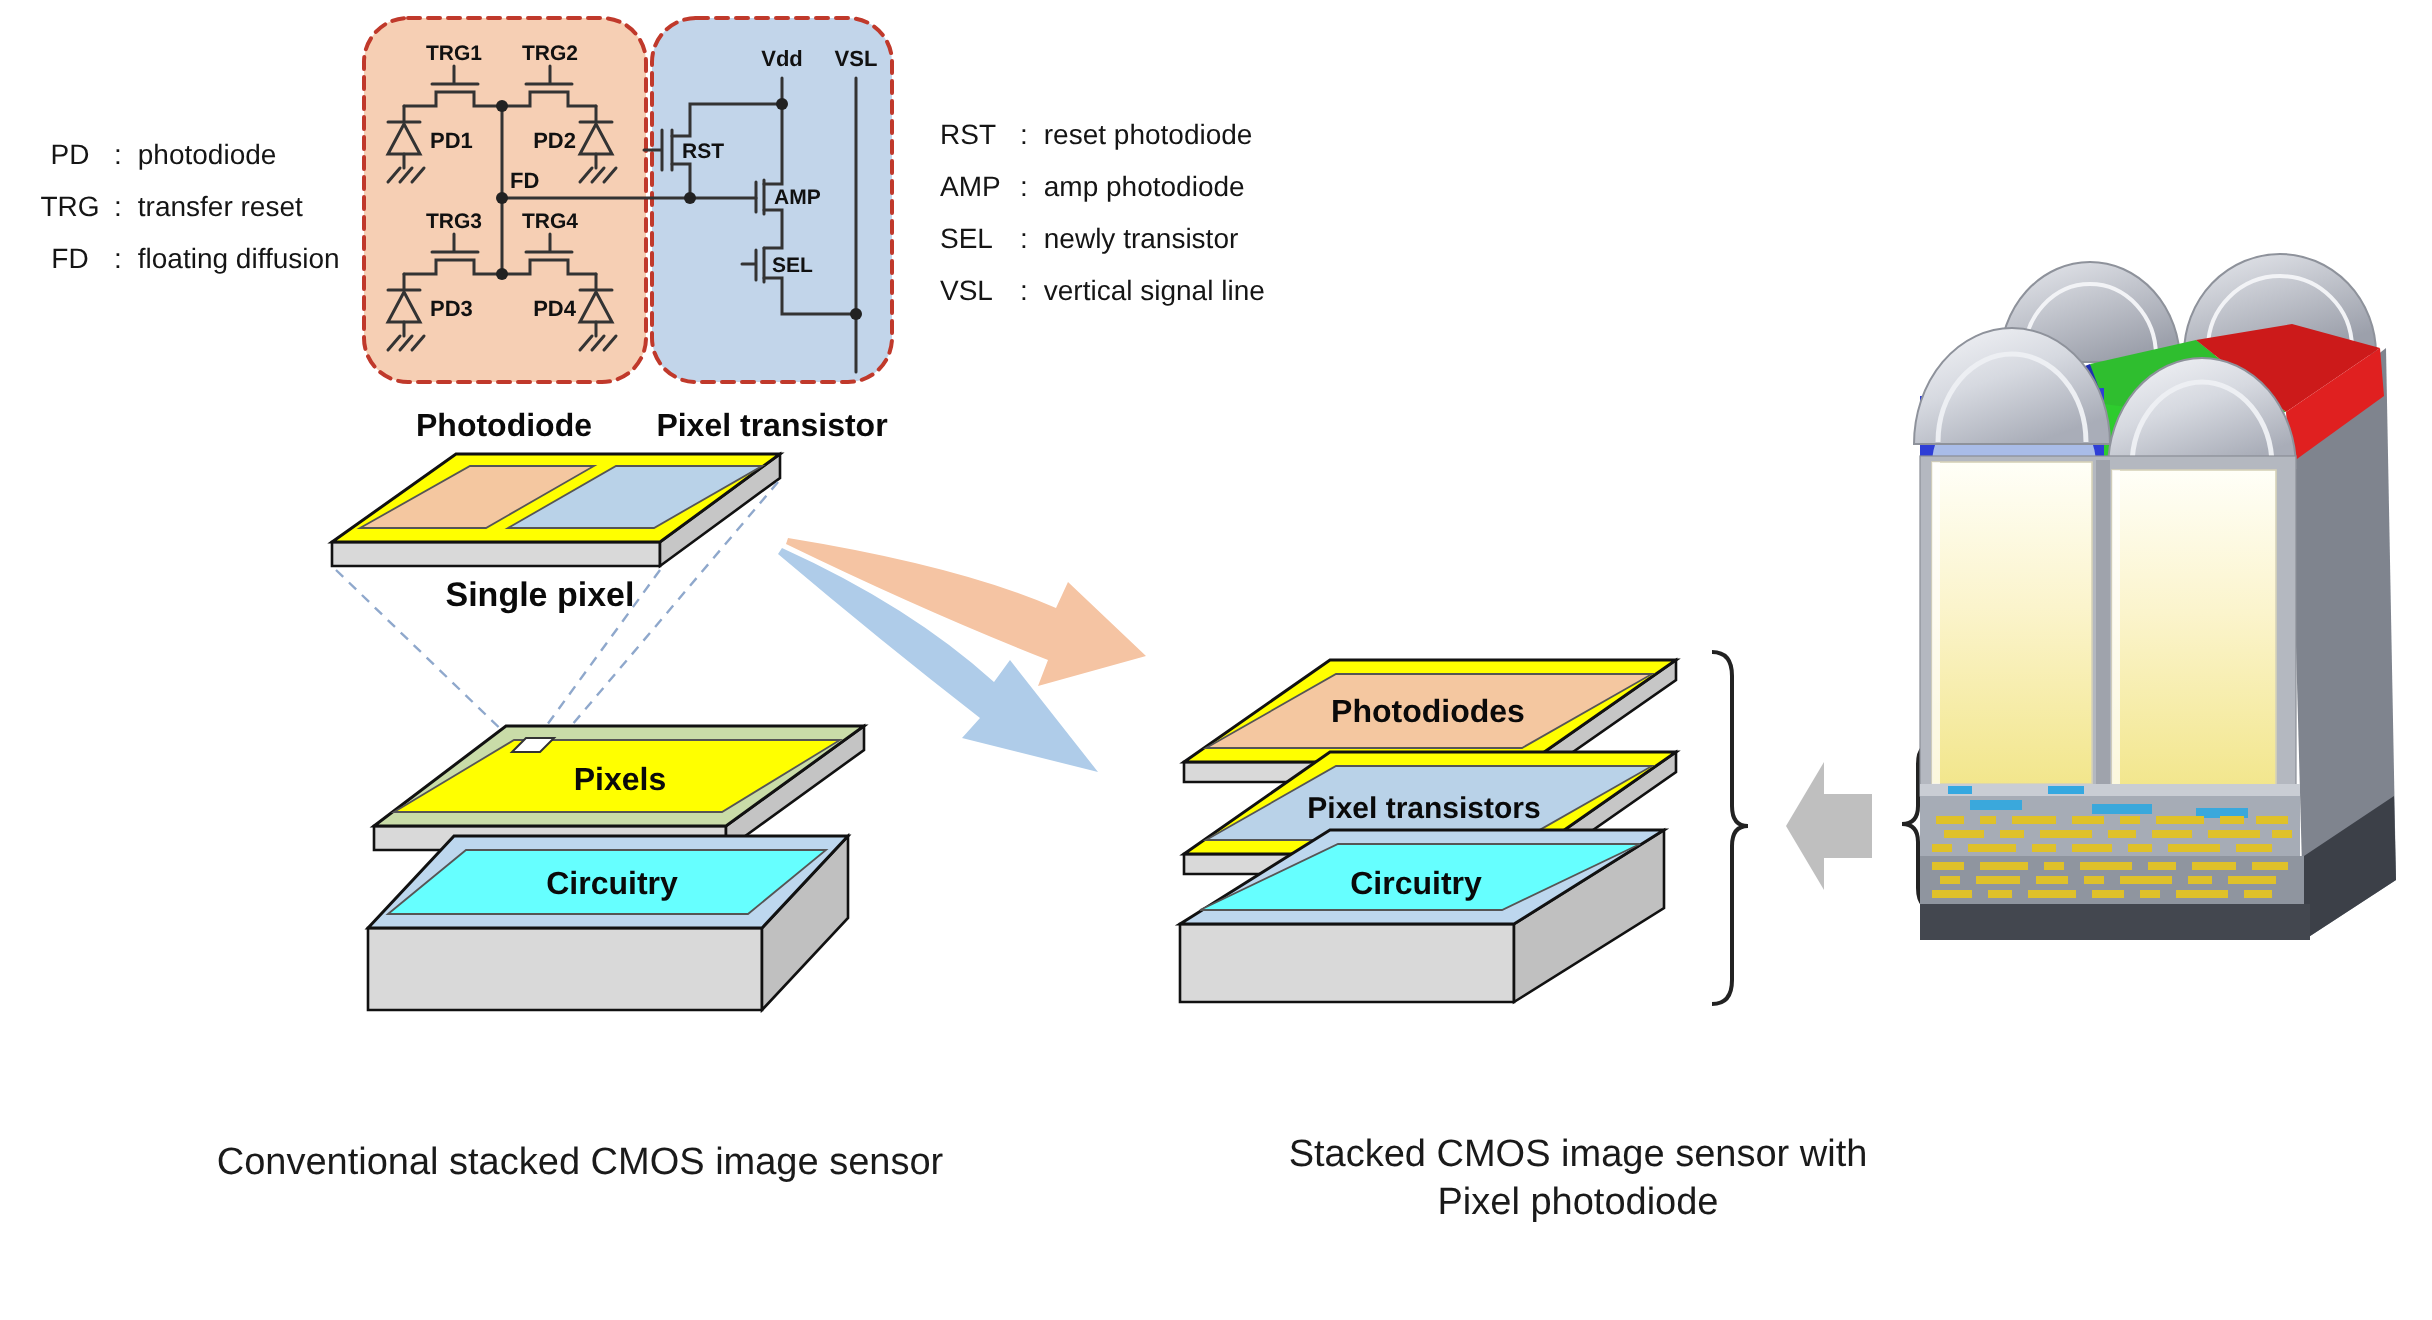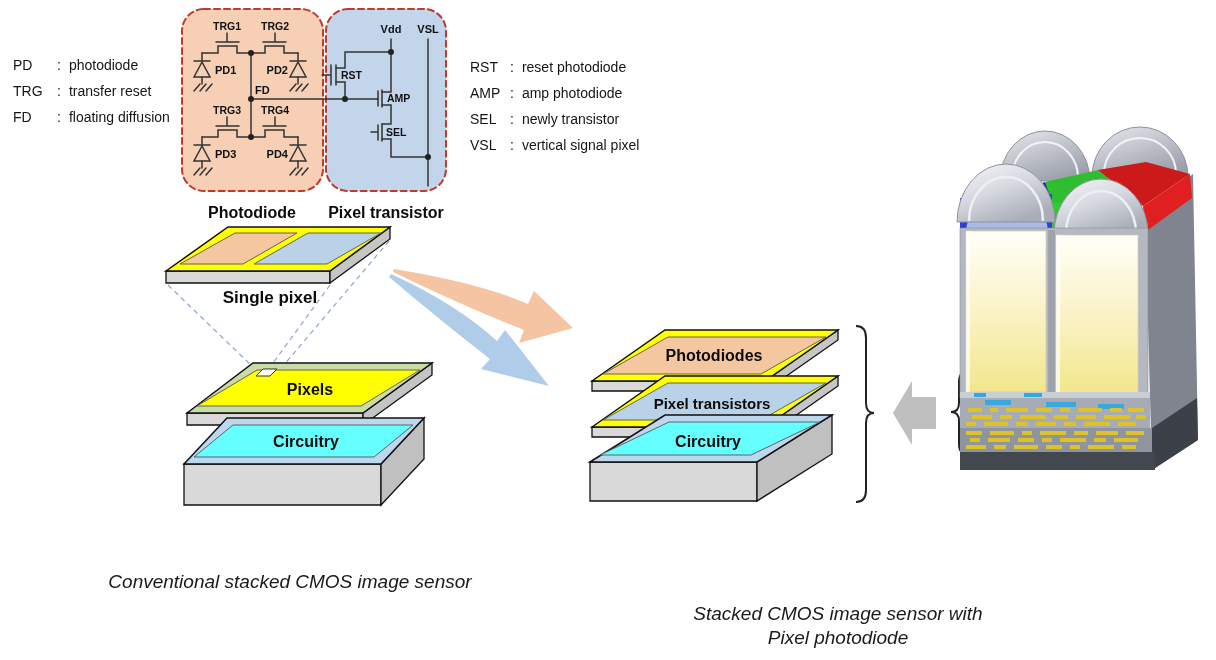--- a/index.html
+++ b/index.html
@@ -6,35 +6,35 @@
   .canvas{position:relative;width:1216px;height:660px;background:#ffffff;overflow:hidden;
           font-family:"Liberation Sans", sans-serif;color:#111;}
   .abs{position:absolute;}
   .legend{font-size:14px;color:#151515;}
   .legend-row{display:flex;align-items:center;height:26px;white-space:nowrap;}
   .legend-term{display:inline-block;}
   .legend-left .legend-term{width:44px;}
   .legend-right .legend-term{width:40px;}
   .legend-colon{display:inline-block;}
   .legend-def{margin-left:8px;}
-  .caption{font-size:19px;text-align:center;color:#1a1a1a;line-height:24px;font-style:italic;}
+  .caption{font-size:19px;text-align:center;color:#1a1a1a;line-height:24px;}
   svg text{font-family:"Liberation Sans", sans-serif;}
   .circ-lbl{font-weight:bold;font-size:10.5px;fill:#111;}
   .circ-lbl2{font-weight:bold;font-size:11px;fill:#111;}
   .box-lbl{font-weight:bold;font-size:16px;fill:#0a0a0a;}
   .tile-lbl{font-weight:bold;font-size:17px;fill:#0a0a0a;}
   .layer-lbl{font-weight:bold;font-size:16px;fill:#0a0a0a;}
   .layer-lbl2{font-weight:bold;font-size:15px;fill:#0a0a0a;}
 </style>
 </head>
 <body>
 
 <div class="canvas">
 
-  <div class="abs legend legend-left" style="left:13px;top:52px;">
+  <div class="abs legend legend-left" style="left:13px;top:64px;text-align:center;">
     <div class="legend-row">
       <span class="legend-term">PD</span>
         <span class="legend-colon">:</span>
         <span class="legend-def">photodiode</span>
     </div>
     <div class="legend-row">
       <span class="legend-term">TRG</span>
         <span class="legend-colon">:</span>
         <span class="legend-def">transfer reset</span>
     </div>
@@ -57,21 +57,21 @@
         <span class="legend-def">amp photodiode</span>
     </div>
     <div class="legend-row">
       <span class="legend-term">SEL</span>
         <span class="legend-colon">:</span>
         <span class="legend-def">newly transistor</span>
     </div>
     <div class="legend-row">
       <span class="legend-term">VSL</span>
         <span class="legend-colon">:</span>
-        <span class="legend-def">vertical signal pixel</span>
+        <span class="legend-def">vertical signal line</span>
     </div>
   </div>
 
   <svg class="abs" style="left:0;top:0;" width="1216" height="660" viewBox="0 0 1216 660">
     <defs>
       <linearGradient id="glassGrad" x1="0" y1="0" x2="0" y2="1">
         <stop offset="0" stop-color="#FFFFF8"></stop>
           <stop offset="0.45" stop-color="#FBF4CC"></stop>
           <stop offset="1" stop-color="#F2E68C"></stop>
       </linearGradient>
@@ -329,18 +329,18 @@
             <rect x="1070" y="445" width="10" height="4"></rect>
             <rect x="1088" y="445" width="26" height="4"></rect>
             <rect x="1122" y="445" width="14" height="4"></rect>
         </g>
         <rect x="960" y="452" width="195" height="18" fill="#43474F"></rect>
       </g>
     </g>
   </svg>
 
   <div class="abs caption" style="left:40px;top:570px;width:500px;">Conventional stacked CMOS image sensor</div>
-  <div class="abs caption" style="left:628px;top:566px;width:420px;line-height:23.5px;margin-top:36px;">
+  <div class="abs caption" style="left:579px;top:566px;width:420px;line-height:23.5px;">
     <div>Stacked CMOS image sensor with</div>
     <div>Pixel photodiode</div>
   </div>
 
 </div>
 
 </body></html>

